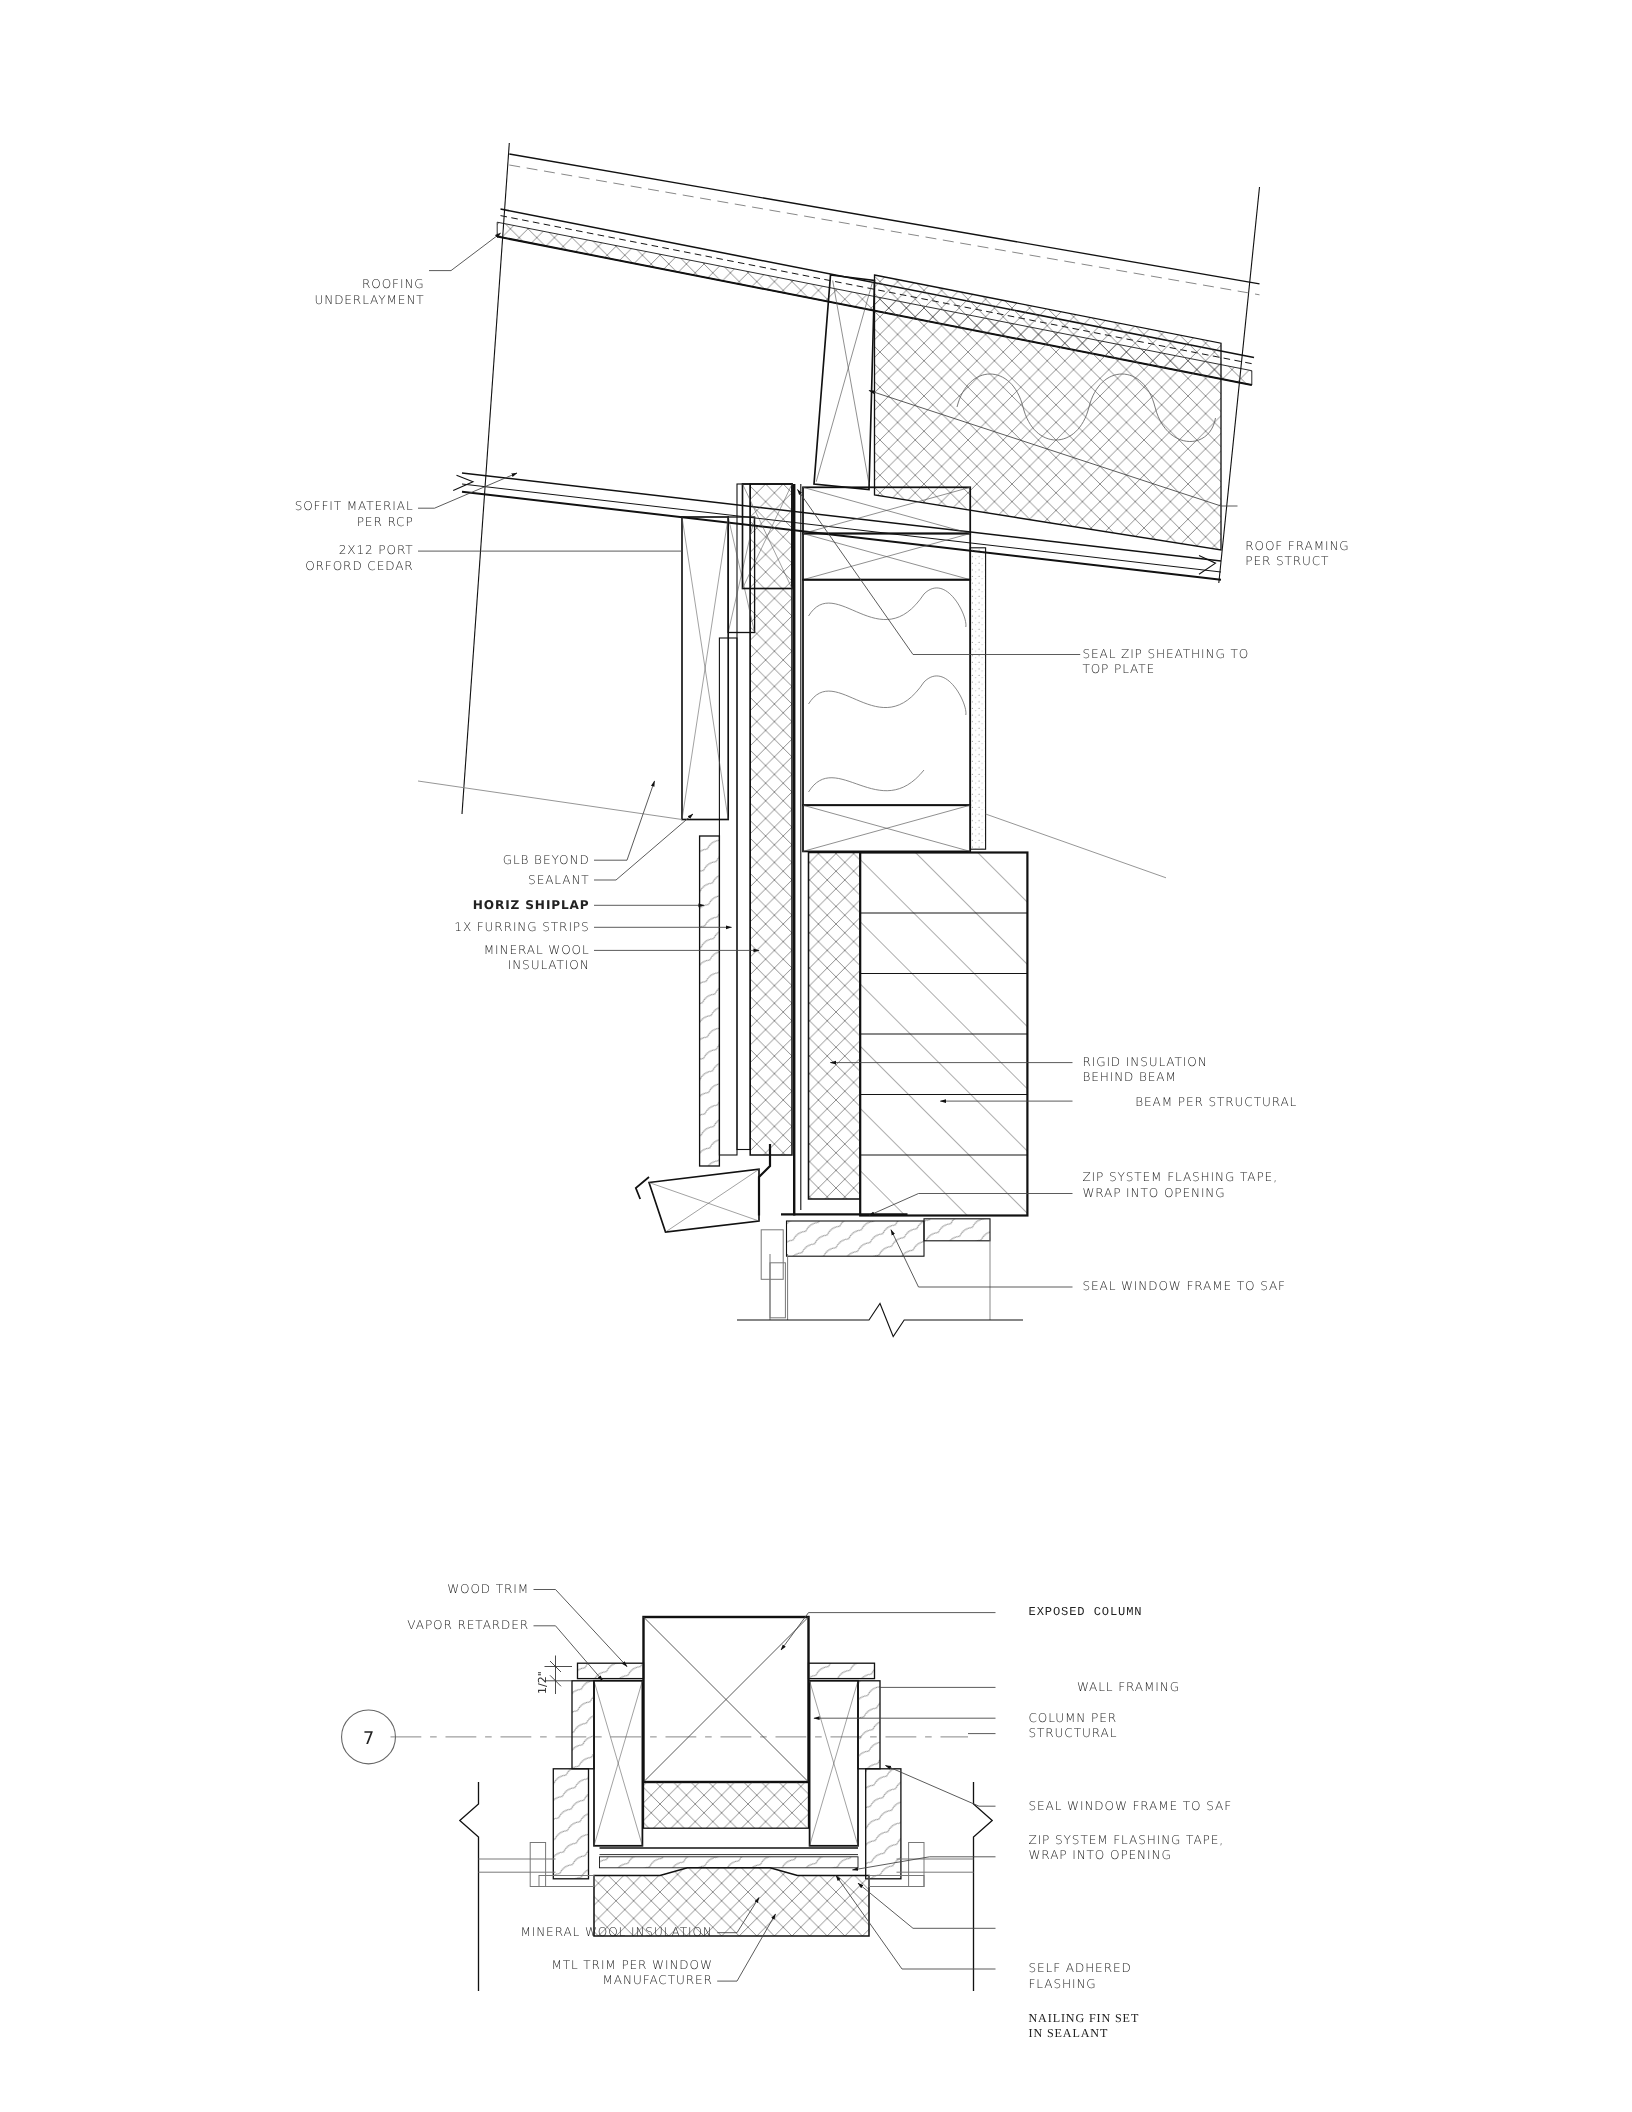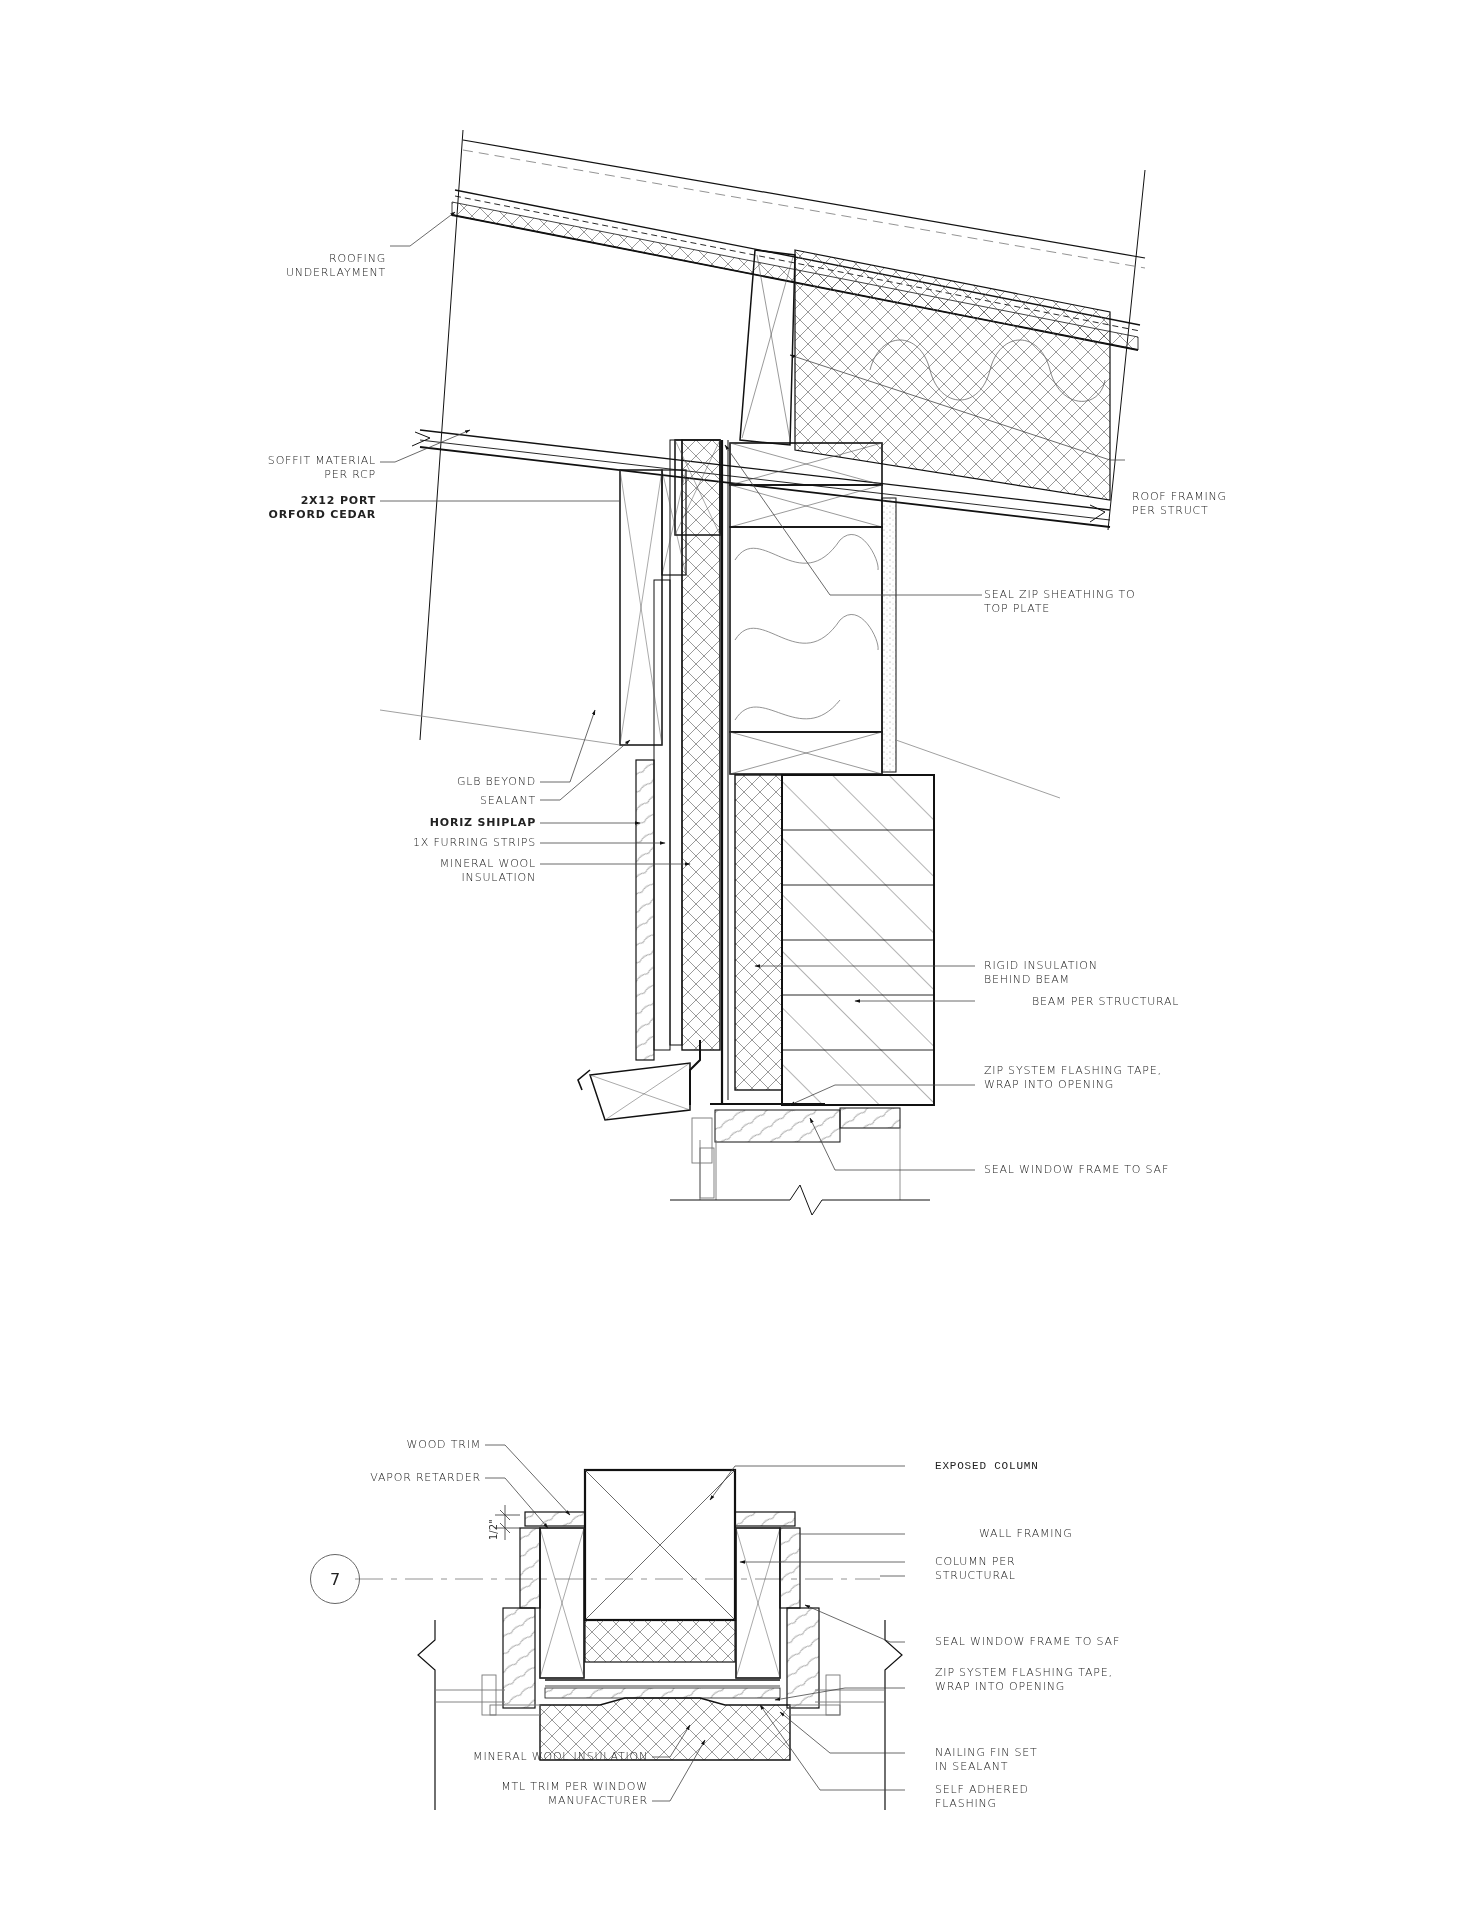--- a/index.html
+++ b/index.html
@@ -210,21 +210,21 @@
       <line x1="500" y1="1523" x2="510" y2="1533"></line>
       <line x1="505" y1="1505" x2="505" y2="1540"></line>
     </g>
   </g>
 </svg>
 
 <div class="lbl r" style="right:1098px; top:232px;margin-top:20px;">ROOFING
 UNDERLAYMENT</div>
 <div class="lbl r" style="right:1108px; top:454px;">SOFFIT MATERIAL
 PER RCP</div>
-<div class="lbl r" style="right:1108px; top:494px;font-weight:bold;">2X12 PORT
+<div class="lbl r" style="right:1108px; top:494px;">2X12 PORT
 ORFORD CEDAR</div>
 <div class="lbl r" style="right:948px; top:775px;">GLB BEYOND</div>
 <div class="lbl r" style="right:948px; top:794px;">SEALANT</div>
 <div class="lbl r" style="right:948px; top:816px;font-weight:bold;">HORIZ SHIPLAP</div>
 <div class="lbl r" style="right:948px; top:836px;">1X FURRING STRIPS</div>
 <div class="lbl r" style="right:948px; top:857px;">MINERAL WOOL
 INSULATION</div>
 
 <div class="lbl l" style="left:1132px; top:453px;margin-top:37px;">ROOF FRAMING
 PER STRUCT</div>
@@ -248,16 +248,16 @@
 <div class="lbl r" style="right:836px; top:1780px;">MTL TRIM PER WINDOW
 MANUFACTURER</div>
 
 <div class="lbl l" style="left:935px; top:1459px;font-family:Liberation Mono, monospace;">EXPOSED COLUMN</div>
 <div class="lbl l" style="left:979px; top:1527px;">WALL FRAMING</div>
 <div class="lbl l" style="left:935px; top:1555px;">COLUMN PER
 STRUCTURAL</div>
 <div class="lbl l" style="left:935px; top:1635px;">SEAL WINDOW FRAME TO SAF</div>
 <div class="lbl l" style="left:935px; top:1666px;">ZIP SYSTEM FLASHING TAPE,
 WRAP INTO OPENING</div>
-<div class="lbl l" style="left:935px; top:1746px;">NAILING FIN SET
+<div class="lbl l" style="left:935px; top:1828px;font-family:Liberation Serif, serif;">NAILING FIN SET
 IN SEALANT</div>
 <div class="lbl l" style="left:935px; top:1783px;">SELF ADHERED
 FLASHING</div>
 
 </body></html>

